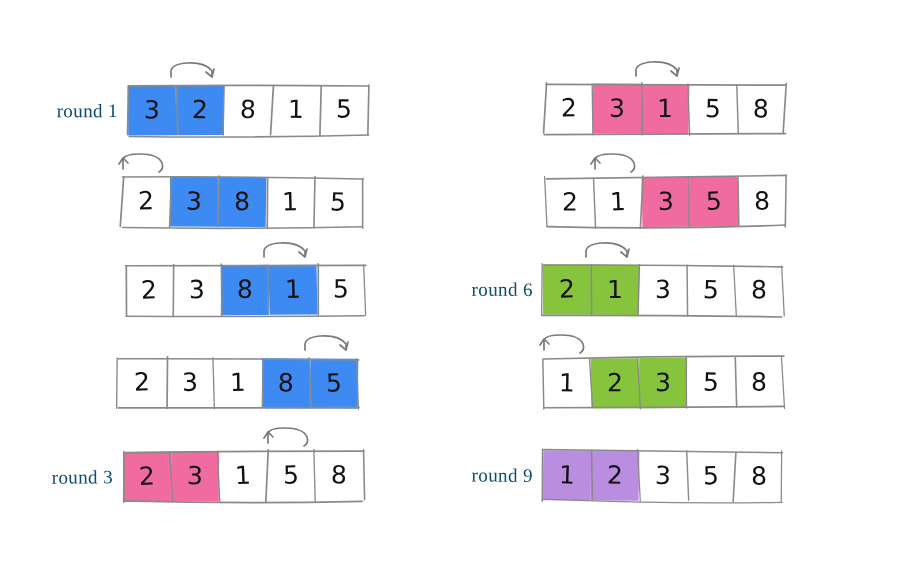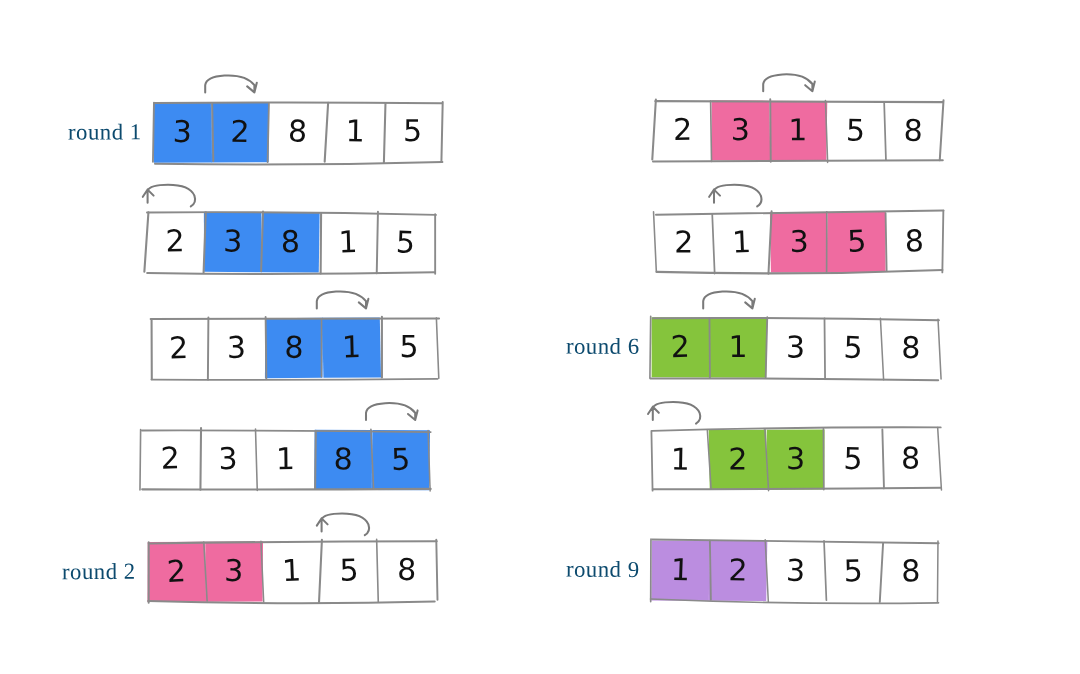--- a/index.html
+++ b/index.html
@@ -236,21 +236,21 @@
         <path d="M98.78610950824805,4.744368977315025 L100.52711742378888,55.9424905000109" fill="none" stroke="#8a8a8a" stroke-width="1.31" stroke-linecap="round"></path>
         <path d="M149.05712404449588,5.842096565297107 L148.72813367455893,53.83550604218617" fill="none" stroke="#8a8a8a" stroke-width="1.67" stroke-linecap="round"></path>
         <path d="M194.95460796668195,4.346452560520265 L197.4628933801345,54.14133825524696" fill="none" stroke="#8a8a8a" stroke-width="1.34" stroke-linecap="round"></path>
         <path d="M242.61539736061096,5.078638776845764 L244.57535128714807,55.49413775177673" fill="none" stroke="#8a8a8a" stroke-width="1.28" stroke-linecap="round"></path>
       </svg>
     </div>
     <svg class="arrow" width="62" height="34" style="left: 297px; top: 326px;">
       <path d="M8,24 L8,18 Q9,11 24,10 Q42,9 49,18 L49,24 M49,24 L43,19 M49,24 L51,16"></path>
     </svg>
     <div class="row" style="left: 123px; top: 451px; width: 240px; height: 50px; transform: rotate(-0.35deg);">
-      <div class="row-label">round 2</div>
+      <div class="row-label">round 3</div>
       <div class="cells">
         <div class="cell">
           <div class="fill" style="background: rgb(239, 107, 160); transform: skewX(-0.54478deg);"></div>
           <span class="val" style="transform: translateY(-1px) rotate(-2.03135deg);">2</span>
         </div>
         <div class="cell">
           <div class="fill" style="background: rgb(239, 107, 160); transform: skewX(-0.773471deg);"></div>
           <span class="val" style="transform: translateY(-1px) rotate(2.14897deg);">3</span>
         </div>
         <div class="cell">

